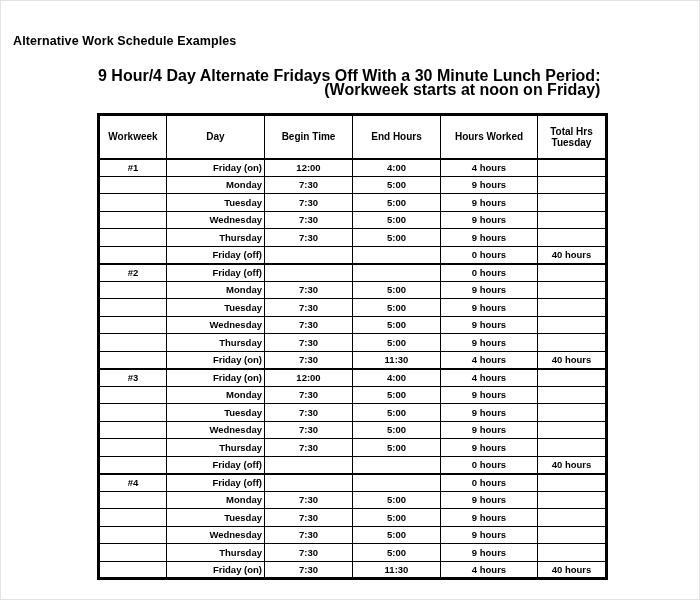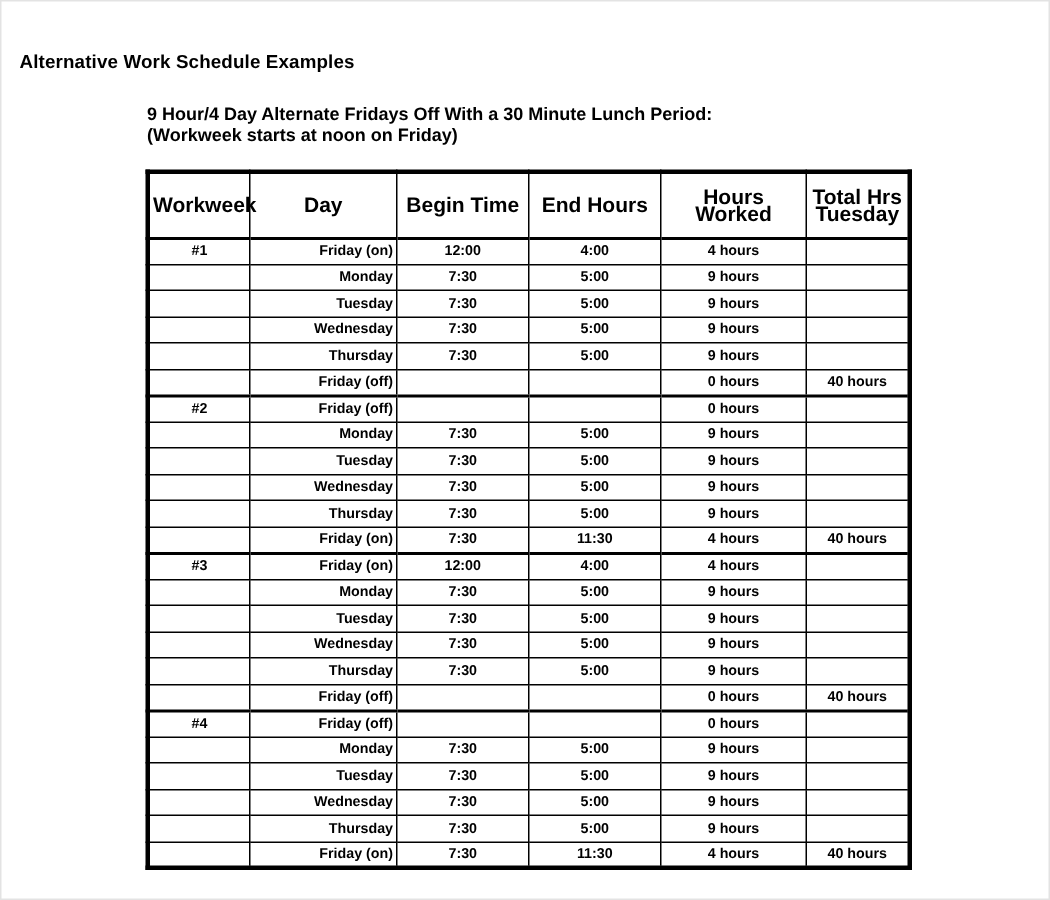--- a/index.html
+++ b/index.html
@@ -28,23 +28,24 @@
     left: 12px;
     width: 700px;
     font-size: 12.5px;
     font-weight: bold;
     letter-spacing: 0.1px;
   }
   .subtitle-block {
     position: absolute;
     top: 68px;
     left: 97px;
-    font-size: 12px;
+    font-size: 16px;
     font-weight: bold;
     line-height: 14px;
+    text-align: right;
   }
   .subtitle-line {
     white-space: nowrap;
   }
   .table-wrap {
     position: absolute;
     top: 112px;
     left: 96px;
     width: 508px;
   }
@@ -68,21 +69,21 @@
     font-weight: bold;
     text-align: center;
     height: 17.5px;
     padding: 0 2px;
     box-sizing: border-box;
     line-height: 11px;
     vertical-align: middle;
   }
   table.sched thead th {
     height: 44px;
-    font-size: 14px;
+    font-size: 10px;
     border-bottom: 2px solid #000000;
     margin-left: 12px;
   }
   table.sched td.day-cell {
     text-align: right;
     padding-left: 9px;
   }
   table.sched tr.week-start > td {
     border-top: 2px solid #000000;
   }

